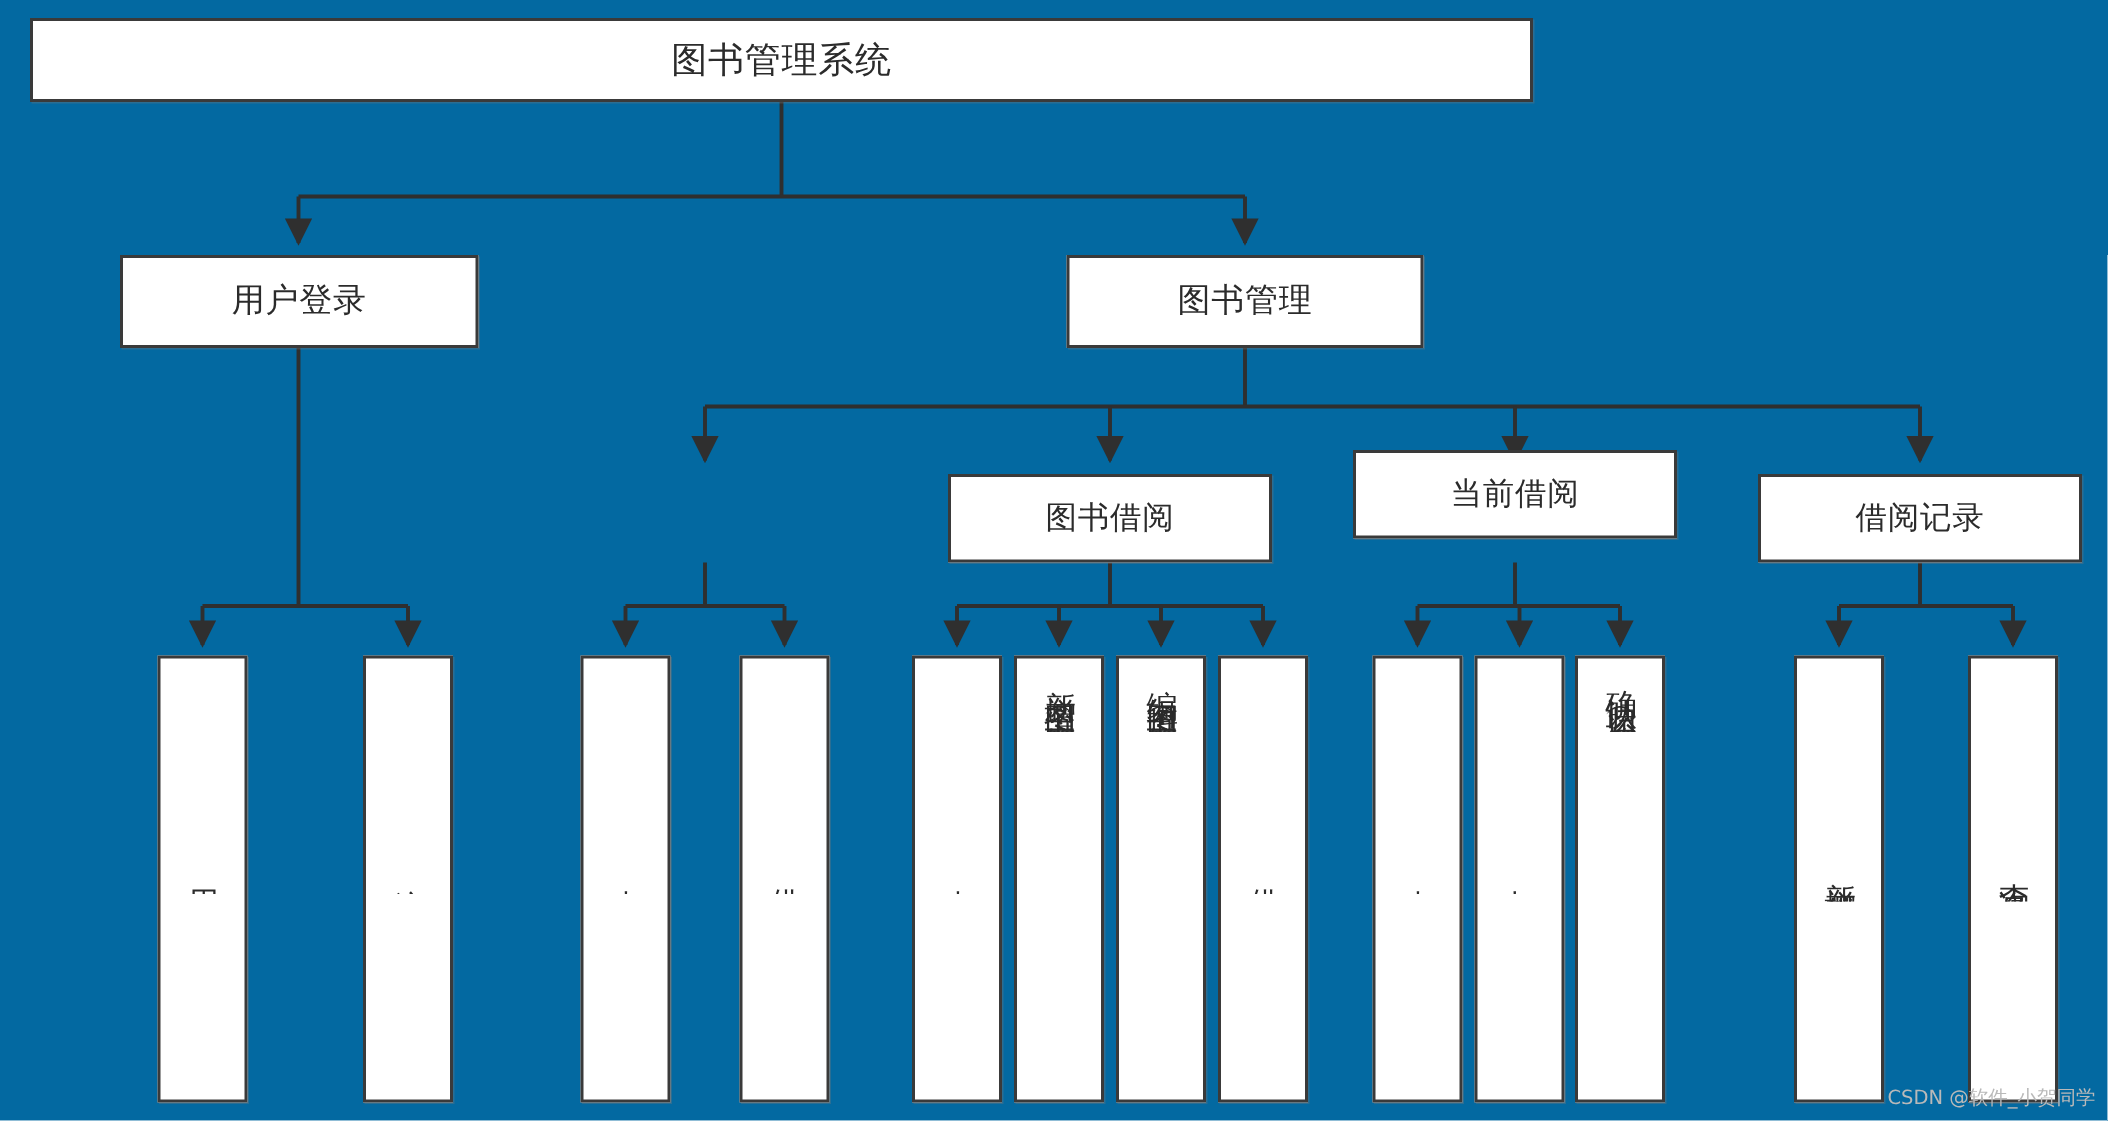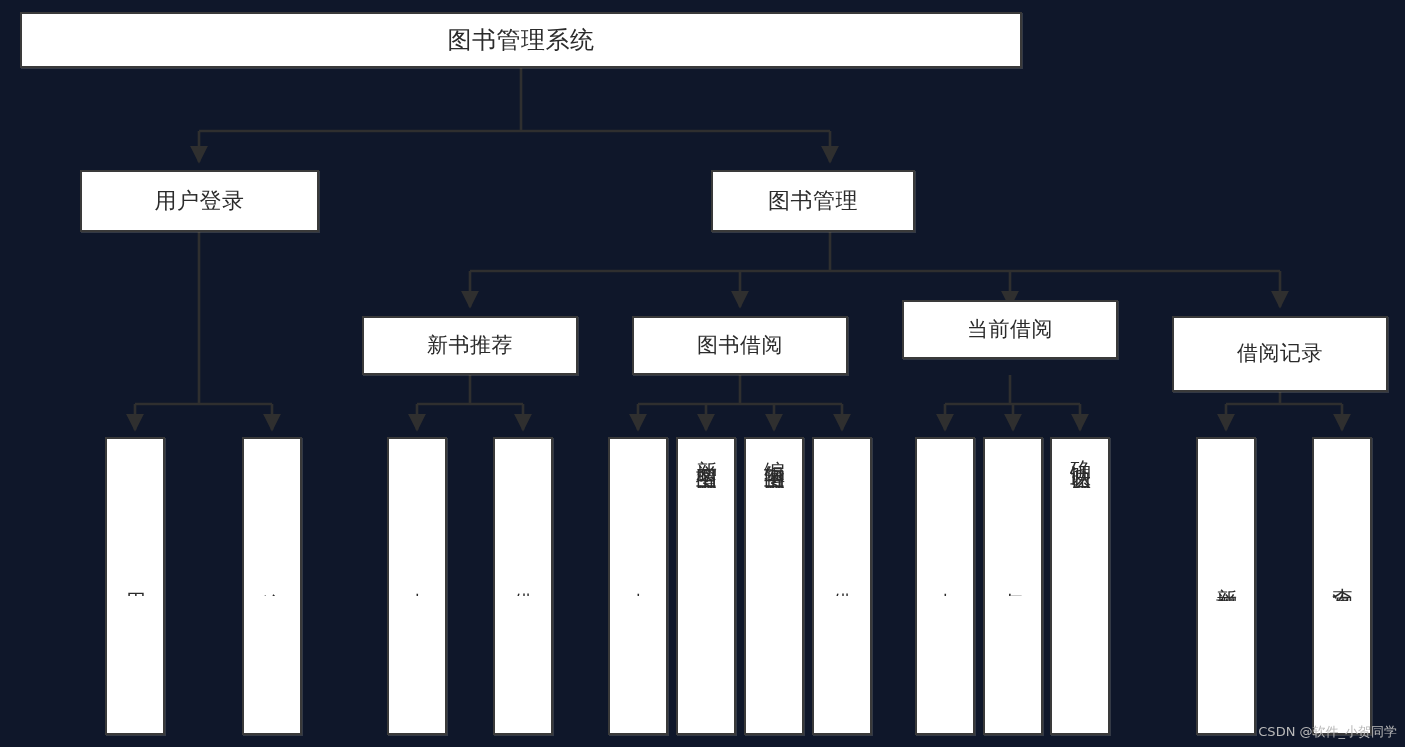--- a/index.html
+++ b/index.html
@@ -4,21 +4,21 @@
 <style>
   html, body {
     margin: 0;
     padding: 0;
     background: #ffffff;
   }
   #canvas {
     position: relative;
     width: 1405px;
     height: 747px;
-    background: #0f172a;
+    background: #0369a1;
     font-family: "DejaVu Sans", "Liberation Sans", sans-serif;
     overflow: hidden;
   }
   #wires {
     position: absolute;
     left: 0; top: 0;
     width: 1405px;
     height: 747px;
     pointer-events: none;
   }
@@ -124,34 +124,31 @@
     </g>
   </svg>
 
   <div class="node root" style="left:20px; top:12px; width:1002px; height:56px;">
     <span class="label">图书管理系统</span>
   </div>
 
   <div class="node lvl2" style="left:80px; top:170px; width:239px; height:62px;">
     <span class="label">用户登录</span>
   </div>
-  <div class="node lvl2" style="left:711px; top:170px; width:204px; height:62px;">
+  <div class="node lvl2" style="left:711px; top:170px; width:238px; height:62px;">
     <span class="label">图书管理</span>
   </div>
 
-  <div class="node lvl3" style="left:362px; top:316px; width:216px; height:59px;">
-    <span class="label">新书推荐</span>
-  </div>
   <div class="node lvl3" style="left:632px; top:316px; width:216px; height:59px;justify-content:center;">
     <span class="label">图书借阅</span>
   </div>
   <div class="node lvl3" style="left:902px; top:300px; width:216px; height:59px;">
     <span class="label">当前借阅</span>
   </div>
-  <div class="node lvl3" style="left:1172px; top:316px; width:216px; height:76px;">
+  <div class="node lvl3" style="left:1172px; top:316px; width:216px; height:59px;">
     <span class="label">借阅记录</span>
   </div>
 
   <div class="node leaf" style="left:105px; top:437px; width:60px; height:298px;">
     <span class="label">用户登录</span>
   </div>
   <div class="node leaf" style="left:242px; top:437px; width:60px; height:298px;">
     <span class="label">注销登录</span>
   </div>
 

